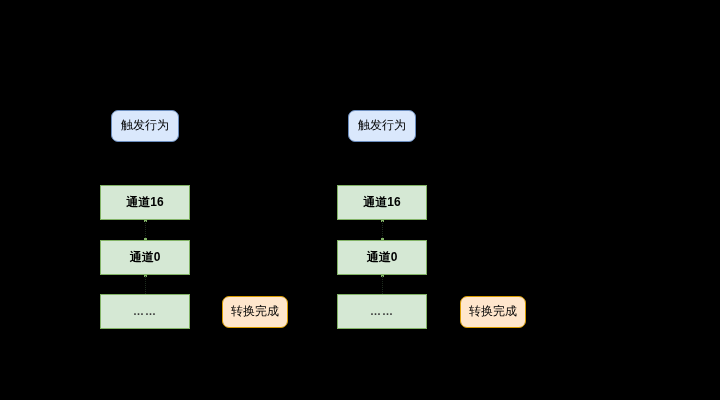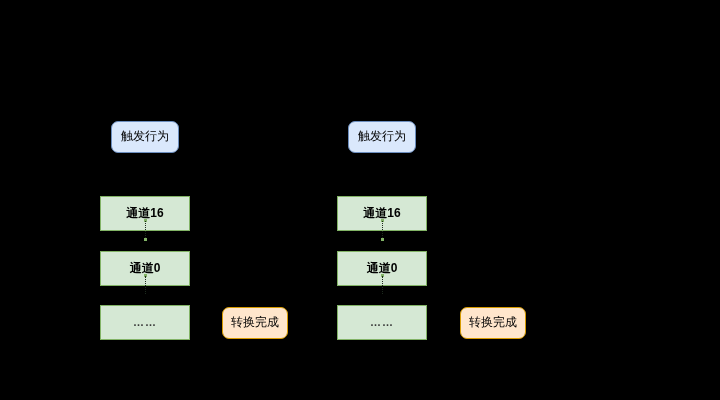--- a/index.html
+++ b/index.html
@@ -22,21 +22,20 @@
     box-sizing: border-box;
     display: flex;
     align-items: center;
     justify-content: center;
     text-align: center;
     font-size: 12px;
     line-height: 1.1;
     color: #000000;
     white-space: nowrap;
     user-select: none;
-    margin-top: 11px;
   }
 
   .node-trigger {
     background: #dae8fc;
     border: 1px solid #6c8ebf;
     border-radius: 7px;
     width: 68px;
     height: 32px;
   }
 

